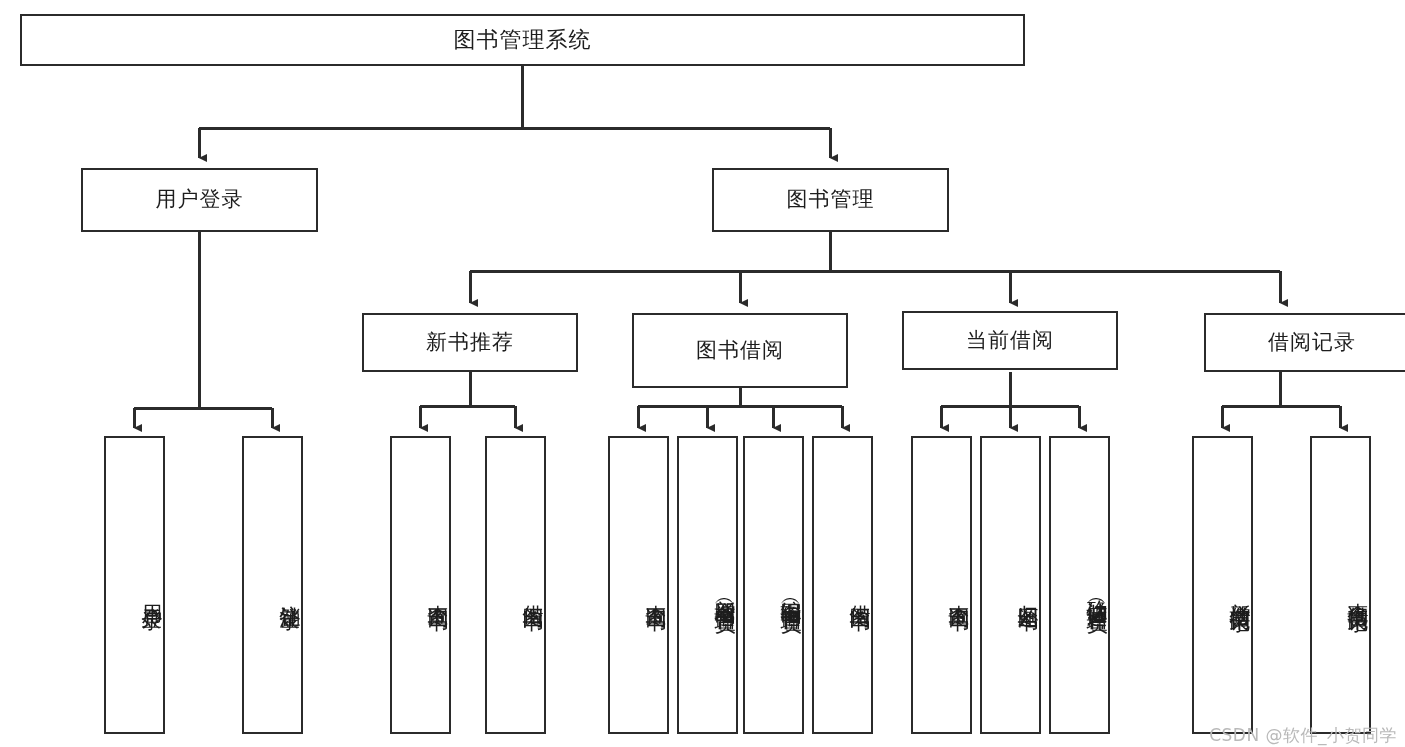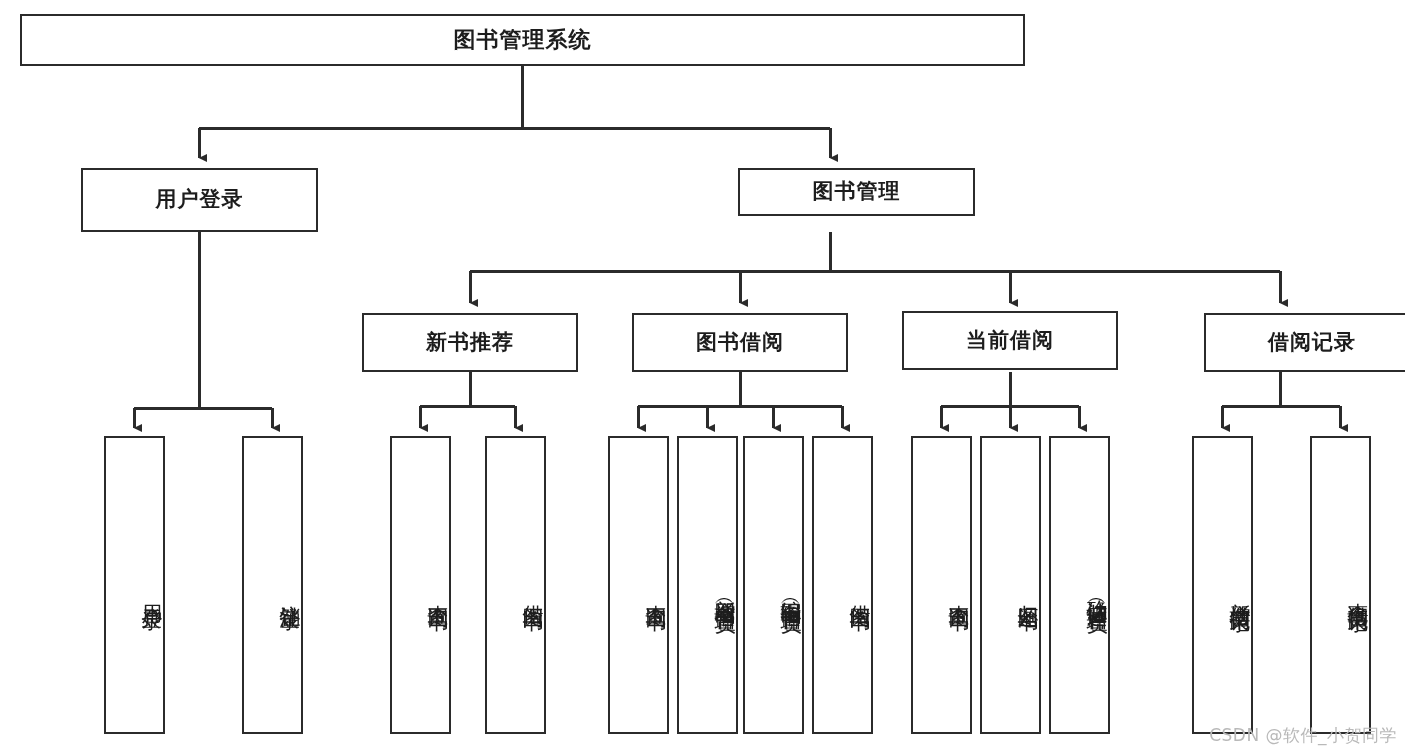--- a/index.html
+++ b/index.html
@@ -27,21 +27,20 @@
     border:2px solid #2b2b2b;
     display:flex;
     align-items:center;
     justify-content:center;
     color:#1d1d1d;
   }
   .node.h{
     font-size:21px;
     line-height:1.1;
     letter-spacing:1px;
-    font-weight:bold;
   }
   .node.root{ font-size:22px; }
   .node.v{
     
     writing-mode:vertical-rl;
     text-orientation:upright;
     font-size:21px;
     line-height:1.12;
     letter-spacing:2px;
     align-items:flex-start;
@@ -121,29 +120,29 @@
   </svg>
 
   <div class="node h root" style="left:20px; top:14px; width:1005px; height:52px;">
     <span>图书管理系统</span>
   </div>
 
   <div class="node h" style="left:81px; top:168px; width:237px; height:64px;">
     <span>用户登录</span>
   </div>
 
-  <div class="node h" style="left:712px; top:168px; width:237px; height:48px;margin-left:26px;">
+  <div class="node h" style="left:712px; top:168px; width:237px; height:64px;">
     <span>图书管理</span>
   </div>
 
   <div class="node h" style="left:362px; top:313px; width:216px; height:59px;">
     <span>新书推荐</span>
   </div>
 
-  <div class="node h" style="left:632px; top:313px; width:216px; height:59px;">
+  <div class="node h" style="left:632px; top:313px; width:216px; height:75px;">
     <span>图书借阅</span>
   </div>
 
   <div class="node h" style="left:902px; top:311px; width:216px; height:59px;">
     <span>当前借阅</span>
   </div>
 
   <div class="node h" style="left:1172px; top:313px; width:216px; height:59px;margin-left:32px;">
     <span>借阅记录</span>
   </div>

